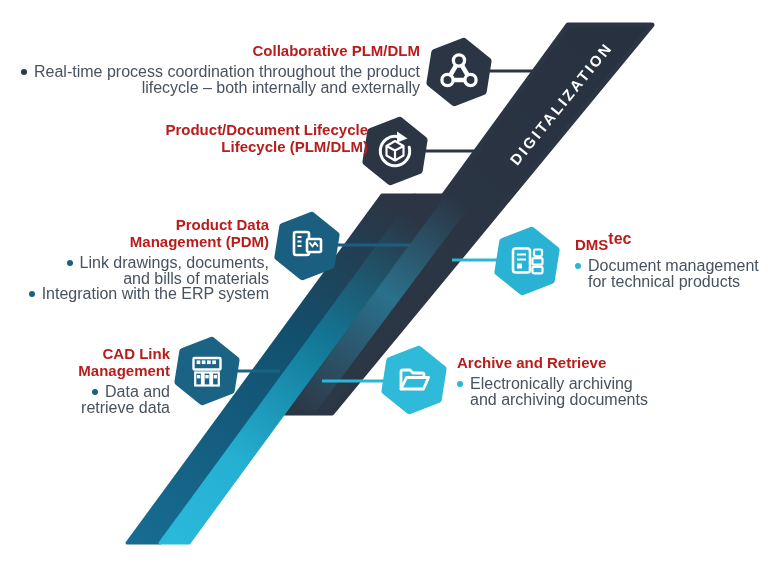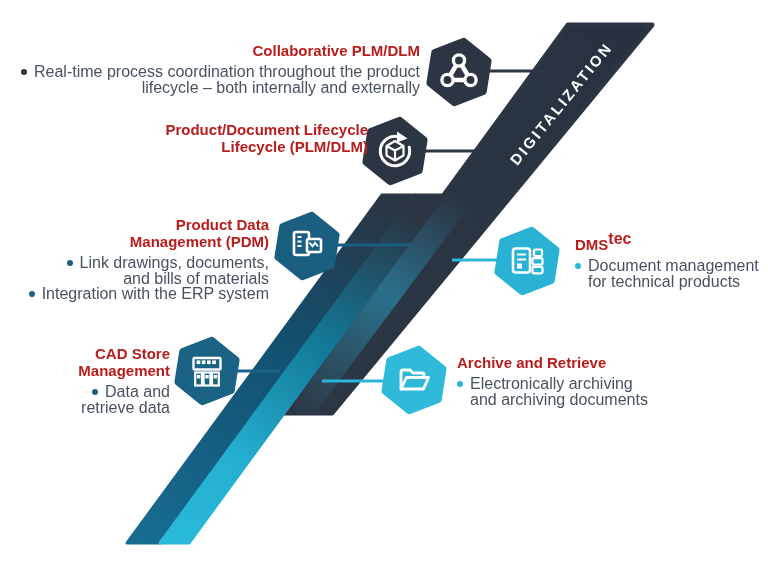--- a/index.html
+++ b/index.html
@@ -159,21 +159,21 @@
 
   <div class="sec right" style="right:499px; top:216px;">
     <div class="h">Product Data</div>
     <div class="h">Management (PDM)</div>
     <div class="b gap"><span class="dot petrol"></span><span>Link drawings, documents,</span></div>
     <div class="b">and bills of materials</div>
     <div class="b"><span class="dot petrol"></span><span>Integration with the ERP system</span></div>
   </div>
 
   <div class="sec right" style="right:598px; top:345px;">
-    <div class="h">CAD Store</div>
+    <div class="h">CAD Link</div>
     <div class="h">Management</div>
     <div class="b gap"><span class="dot petrol"></span><span>Data and</span></div>
     <div class="b">retrieve data</div>
   </div>
 
   <div class="sec left" style="left:575px; top:230px;">
     <div class="h"><span>DMS</span><sup>tec</sup></div>
     <div class="bullet gap">
       <span class="dot cyan"></span>
       <div>

